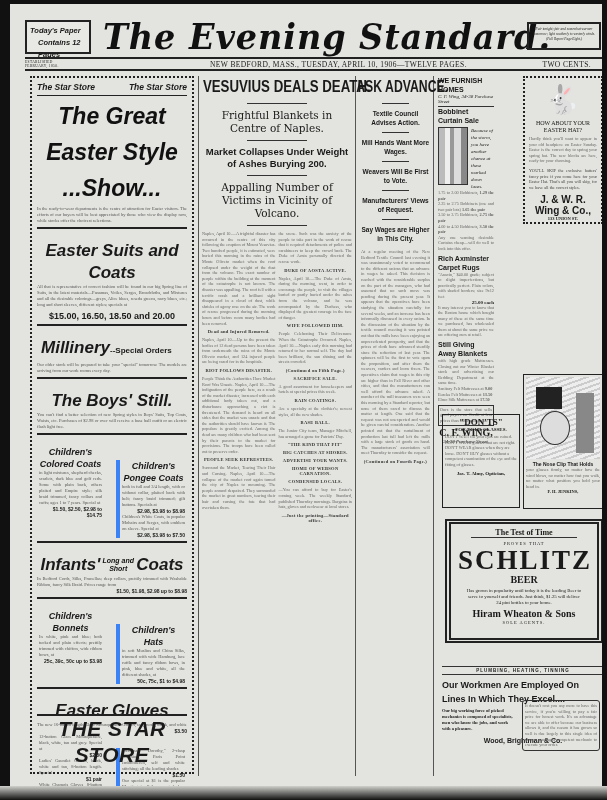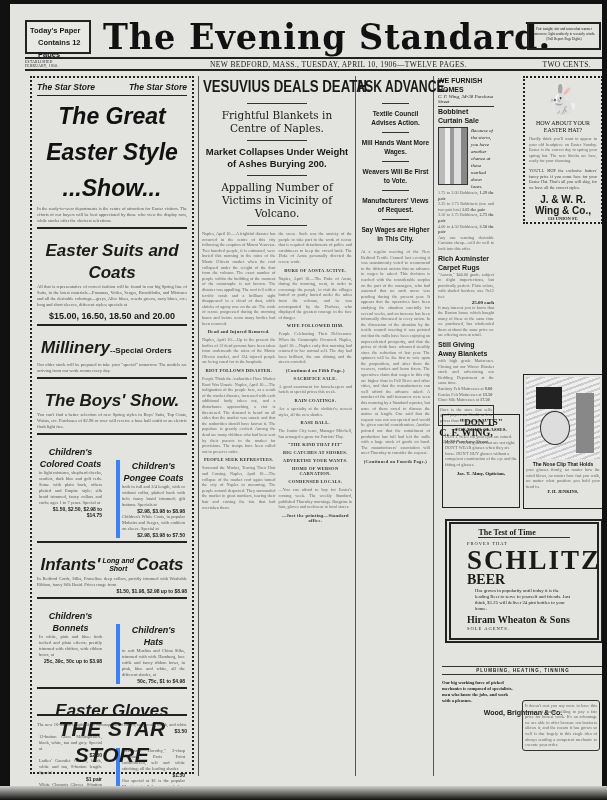--- a/index.html
+++ b/index.html
@@ -5,21 +5,21 @@
   * { box-sizing: border-box; margin: 0; padding: 0; }
   html, body { width: 607px; height: 800px; overflow: hidden; background: #111; }
   body { font-family: "Liberation Serif", serif; color: #1a1a1a; }
   .page {
     position: absolute; left: 10px; top: 4px; width: 592px; height: 786px;
     background: #e3e3df; overflow: hidden;
   }
   .bottom-shadow { position: absolute; left: 0; bottom: 0; width: 607px; height: 14px; background: linear-gradient(#cfcfcb, #111); }
 
   
-  .masthead { position: absolute; left: 15px; top: 10px; width: 572px; height: 40px; }
+  .masthead { position: absolute; left: 15px; top: 10px; width: 572px; height: 40px; font-style: italic; }
   .ear-left { position: absolute; left: 0; top: 6px; width: 66px; height: 34px; border: 2px solid #222; background:#e8e8e4; font-family: "Liberation Sans", sans-serif; font-weight: bold; font-size: 7.5px; line-height: 12px; padding: 3px 3px; }
   .ear-left .l2 { padding-left: 8px; }
   .title { position: absolute; left: 78px; top: 2px; width: 350px; text-align: center; font-family: "DejaVu Serif", serif; font-weight: bold; font-size: 36px; letter-spacing: 1px; line-height: 40px; color:#111; transform: scaleX(0.93); transform-origin: left; white-space: nowrap; }
   .ear-right { position: absolute; right: -4px; top: 8px; width: 74px; height: 28px; border: 2px solid #222; font-size: 3.5px; line-height: 5px; padding: 3px; text-align: center; }
 
   .dateline { position: absolute; left: 15px; top: 53px; width: 580px; height: 14px; border-top: 2px solid #222; border-bottom: 2px solid #222; font-size: 7.5px; letter-spacing: 0.4px; line-height: 11px; }
   .dateline .est { position: absolute; left: 0; top: 1px; font-size: 3.5px; line-height: 4px; width: 48px; }
   .dateline .center { position: absolute; left: 185px; white-space: nowrap; }
   .dateline .price { position: absolute; right: 14px; }
 
@@ -61,21 +61,21 @@
   .curtain-img { width: 30px; height: 58px; border: 1px solid #333; background: linear-gradient(90deg,#bbb 0 20%,#eee 20% 40%,#999 40% 55%,#ddd 55% 80%,#888 80%); float:left; margin-right: 3px; }
   .c4 .itblock { font-style: italic; font-size: 5px; line-height: 7px; }
 
   .wing { position: absolute; left: 513px; top: 72px; width: 80px; height: 148px; border: 2px dotted #222; padding: 2px 4px; text-align:center; }
   .bunny { font-size: 28px; line-height: 40px; }
 
   .glassad { position: absolute; left: 432px; top: 410px; width: 78px; height: 94px; border: 1px solid #222; padding: 2px; text-align:center; }
   .noseclip { position: absolute; left: 513px; top: 370px; width: 80px; height: 135px; border: 1px solid #222; padding: 2px; text-align:center; }
   .noseclip .pic { height: 82px; background: repeating-linear-gradient(160deg,#ccc 0 2px,#eee 2px 5px); position: relative; }
 
-  .schlitz { position: absolute; left: 435px; top: 515px; width: 158px; height: 124px; border-left: 6px double #222; border-right: 6px double #222; border-top: 5px double #222; border-bottom: 5px double #222; padding: 4px 16px; }
+  .schlitz { position: absolute; left: 435px; top: 515px; width: 158px; height: 124px; border-left: 6px double #222; border-right: 6px double #222; border-top: 5px double #222; border-bottom: 5px double #222; padding: 4px 7px; text-align:center; }
   .plumb { position: absolute; left: 432px; top: 662px; width: 162px; }
   .plumb .bar { text-align:center; font-size: 4.5px; letter-spacing: 1px; border-top: 1px solid #333; border-bottom: 1px solid #333; padding: 1px 0; font-family: "Liberation Sans", sans-serif; font-weight: bold; }
 </style>
 </head>
 <body>
 
 <div class="page">
 
   <div class="masthead">
     <div class="ear-left">
@@ -112,21 +112,21 @@
     </div>
 
     <div class="sect">
       <div class="sect-title" style="text-align:left;padding-left:4px">
         <span>Millinery</span><span style="font-size:8px;font-style:normal">--Special Orders</span>
       </div>
       <div class="body-small">Our older stock will be prepared to take your "special" tomorrow. The models are arriving from our work rooms every day.</div>
     </div>
 
     <div class="sect">
-      <div class="sect-title">The Boys' Show.</div>
+      <div class="sect-title">The Boys' Still.</div>
       <div class="body-small">You can't find a better selection of new Spring styles in Boys' Suits, Top Coats, Waists, etc. Purchases of $2.98 or over will receive a base ball outfit or an electric flash light free.</div>
     </div>
 
     <div class="sect two">
       <div>
         <div class="sub-title">Children's Colored Coats</div>
         <div class="body-small">in light mixtures, shepherd checks, scarlets, dark blue and golf reds. Some with plain back, others plaited and Empire style; silk braid trimmed, fancy collars and cuffs; ages 1 to 7 years. Special at</div>
         <div class="pr">$1.50, $2.50, $2.98 to $14.75</div>
       </div>
       <div>
@@ -308,30 +308,31 @@
     <div style="font-weight:bold;font-size:9px">"DON'TS"</div>
     <div style="font-weight:bold;font-size:5px">FOR YOUR GLASSES.</div>
     <div class="txt" style="text-align:left;margin-top:2px">DON'T WAIT till your eyes are ruined. DON'T WEAR glasses that are not right. DON'T WEAR glasses when they are loose. DON'T BUY glasses without a competent examination of the eye and the fitting of glasses.</div>
     <div style="font-weight:bold;font-size:5px;margin-top:3px">Jas. T. Almy, Optician,</div>
   </div>
 
   <div class="schlitz">
     <div style="font-weight:bold;font-size:8px;border-bottom:1px solid #333;width:80%;margin:0 auto">The Test of Time</div>
     <div style="font-size:4.5px;letter-spacing:1px;margin-top:3px">PROVES THAT</div>
     <div style="font-family:'Liberation Serif',serif;font-size:27px;line-height:28px;letter-spacing:2px;font-weight:bold">SCHLITZ</div>
-    <div style="font-weight:bold;font-size:14px;line-height:12px">BEER</div>
+    <div style="font-weight:bold;font-size:10px;line-height:12px">BEER</div>
     <div style="font-size:4.8px;line-height:6px;margin:2px 8px;color:#222">Has grown in popularity until today it is the leading Beer to serve to yourself and friends. Just think, $1.25 will deliver 24 pint bottles to your home.</div>
     <div style="font-weight:bold;font-size:10px;line-height:12px">Hiram Wheaton &amp; Sons</div>
     <div style="font-size:4.5px;letter-spacing:1px">SOLE AGENTS.</div>
   </div>
 
   <div class="plumb">
     <div class="bar">PLUMBING, HEATING, TINNING</div>
     <div style="display:flex;gap:4px;margin-top:3px">
       <div style="flex:1.1">
+        <div style="font-family:'Liberation Sans',sans-serif;font-weight:bold;font-size:9px;line-height:14px;width:160px">Our Workmen Are Employed On Lines In Which They Excel....</div>
         <div style="font-size:4.5px;line-height:6px;font-weight:bold;width:72px;margin-top:2px">Our big working force of picked mechanics is composed of specialists, men who know the jobs, and work with a pleasure.</div>
       </div>
     </div>
     <div class="txt" style="position:absolute;left:80px;top:34px;width:78px;border:1px solid #333;border-radius:3px;padding:2px">It doesn't cost you any more to have this service, if you're willing to pay a fair price for honest work. It's an advantage we are able to offer because our business allows it, and the reason it has grown so well is due largely to this single idea of always sending a competent mechanic to execute your order.</div>
     <div style="text-align:center;font-family:'Liberation Sans',sans-serif;font-weight:bold;font-size:7px;margin-top:5px">Wood, Brightman &amp; Co.</div>
   </div>
 
 </div>
 <div class="bottom-shadow"></div>
 

